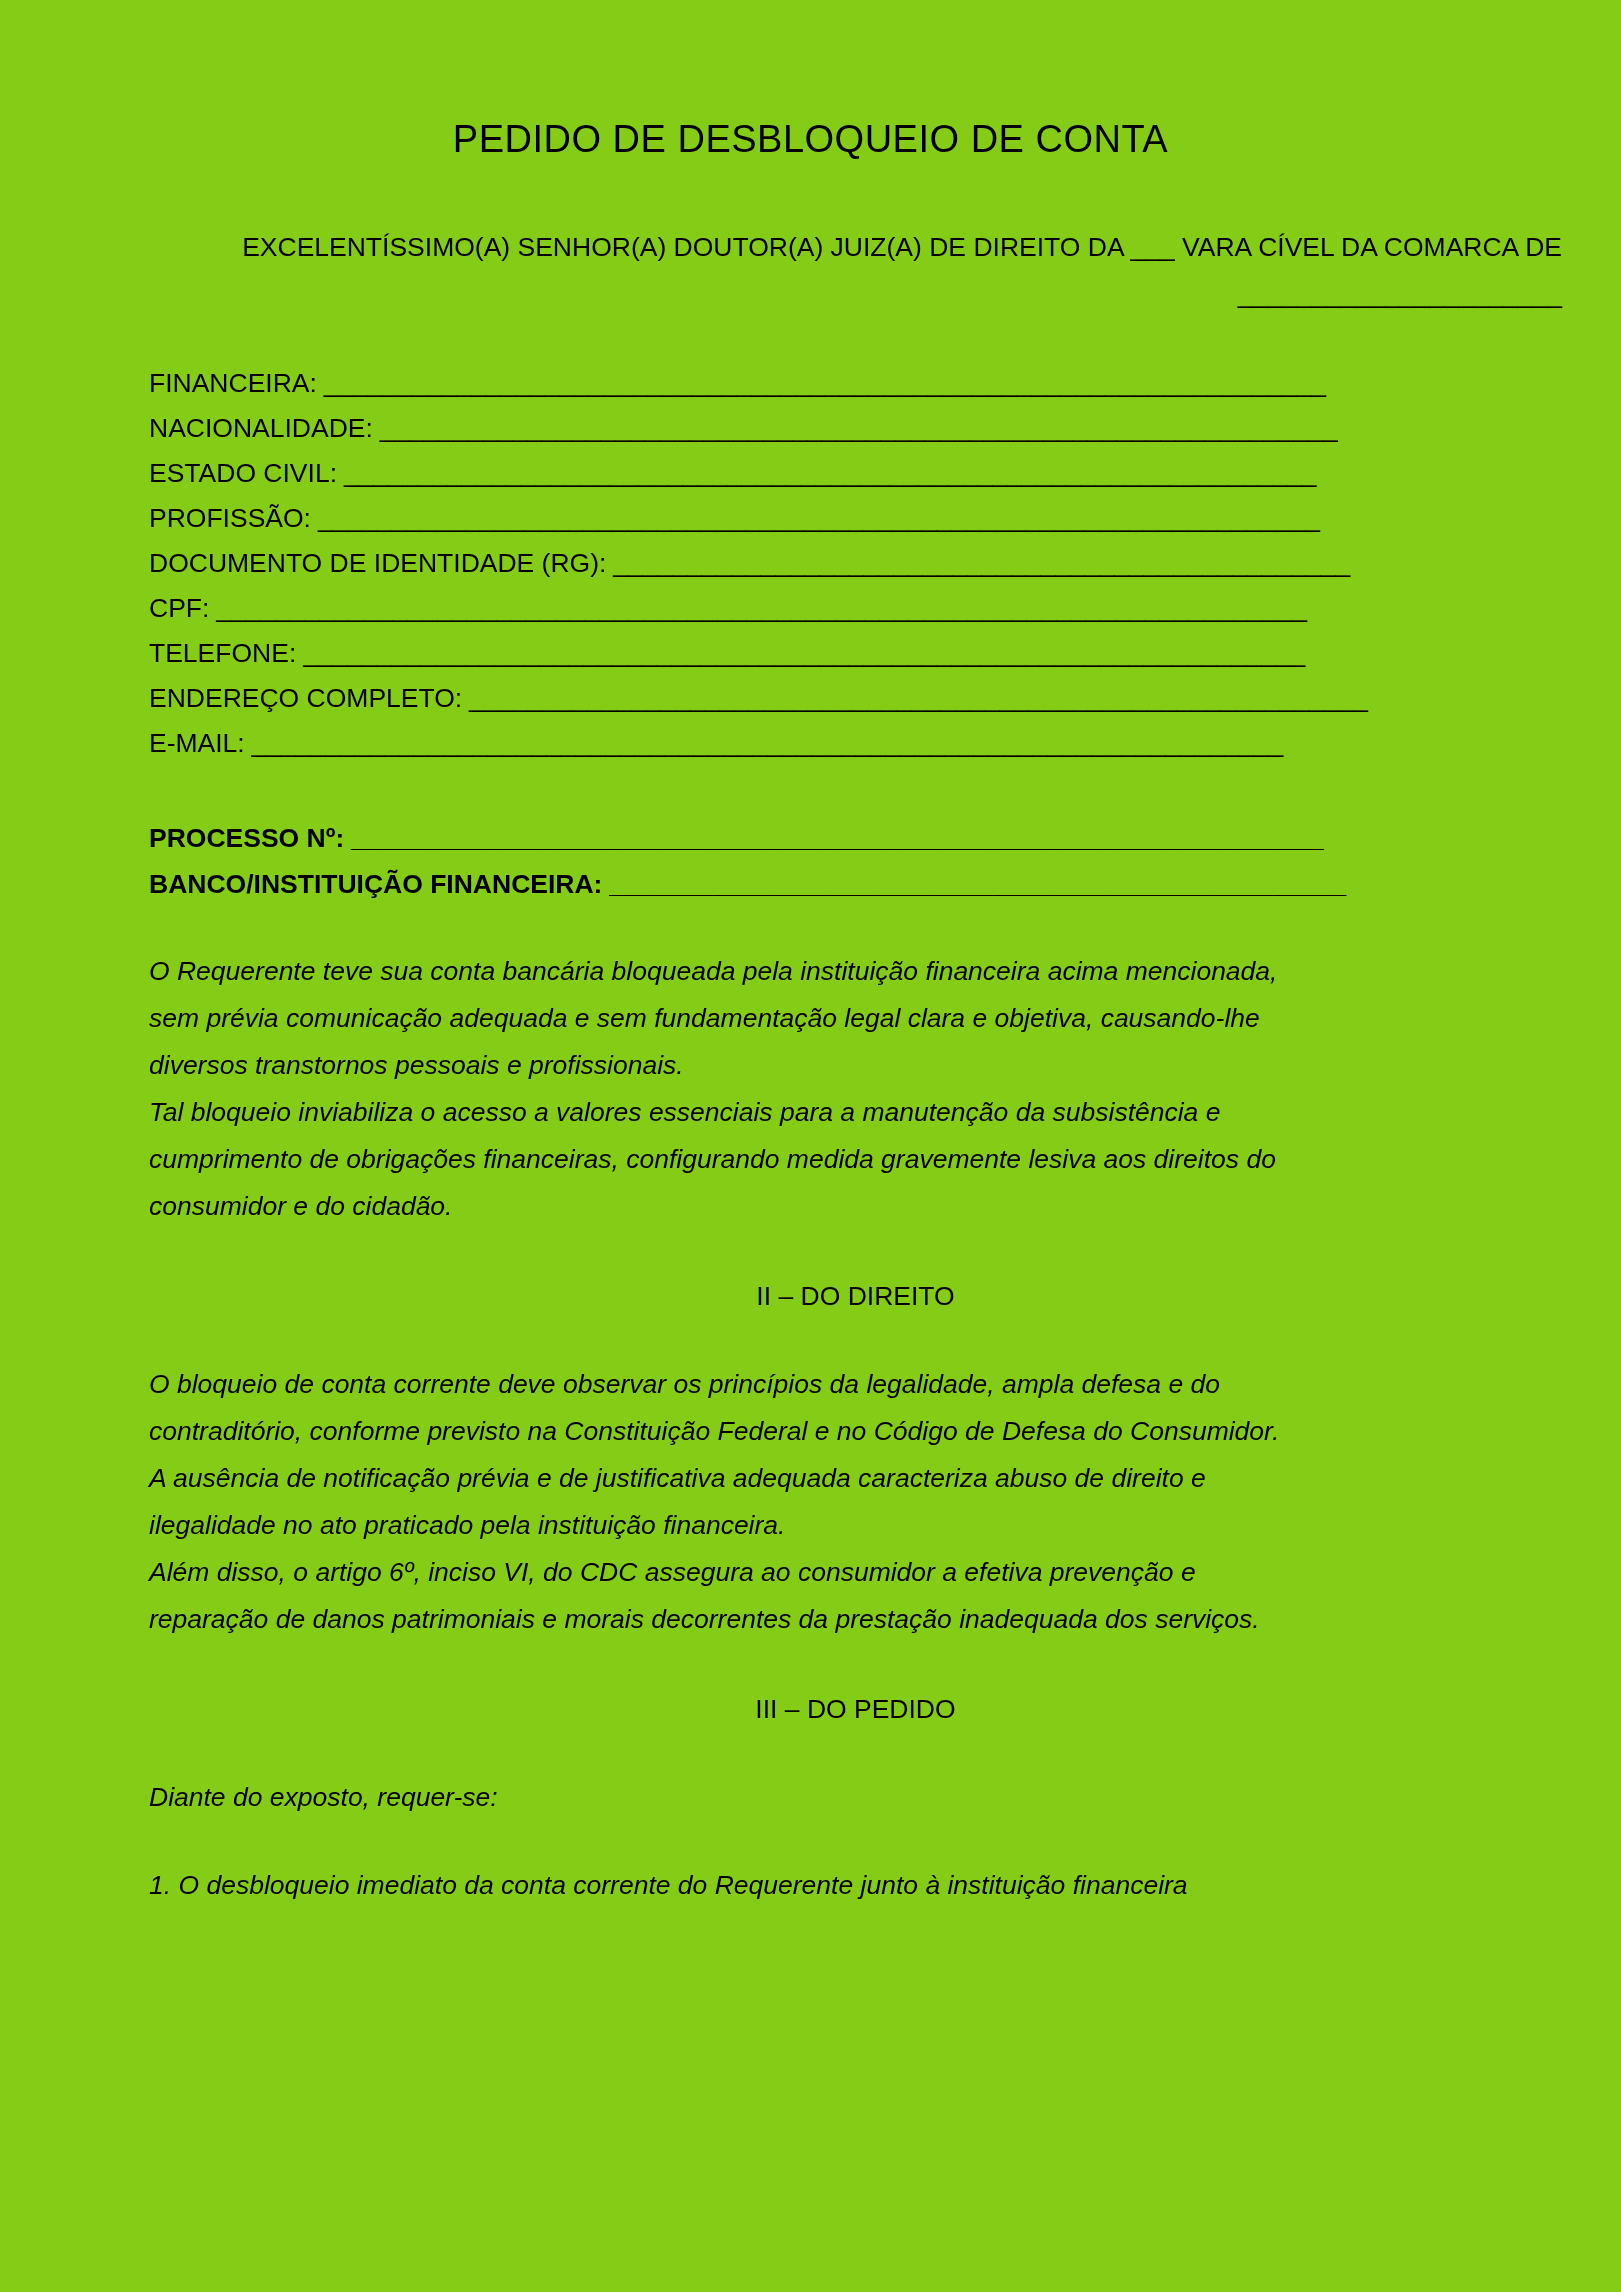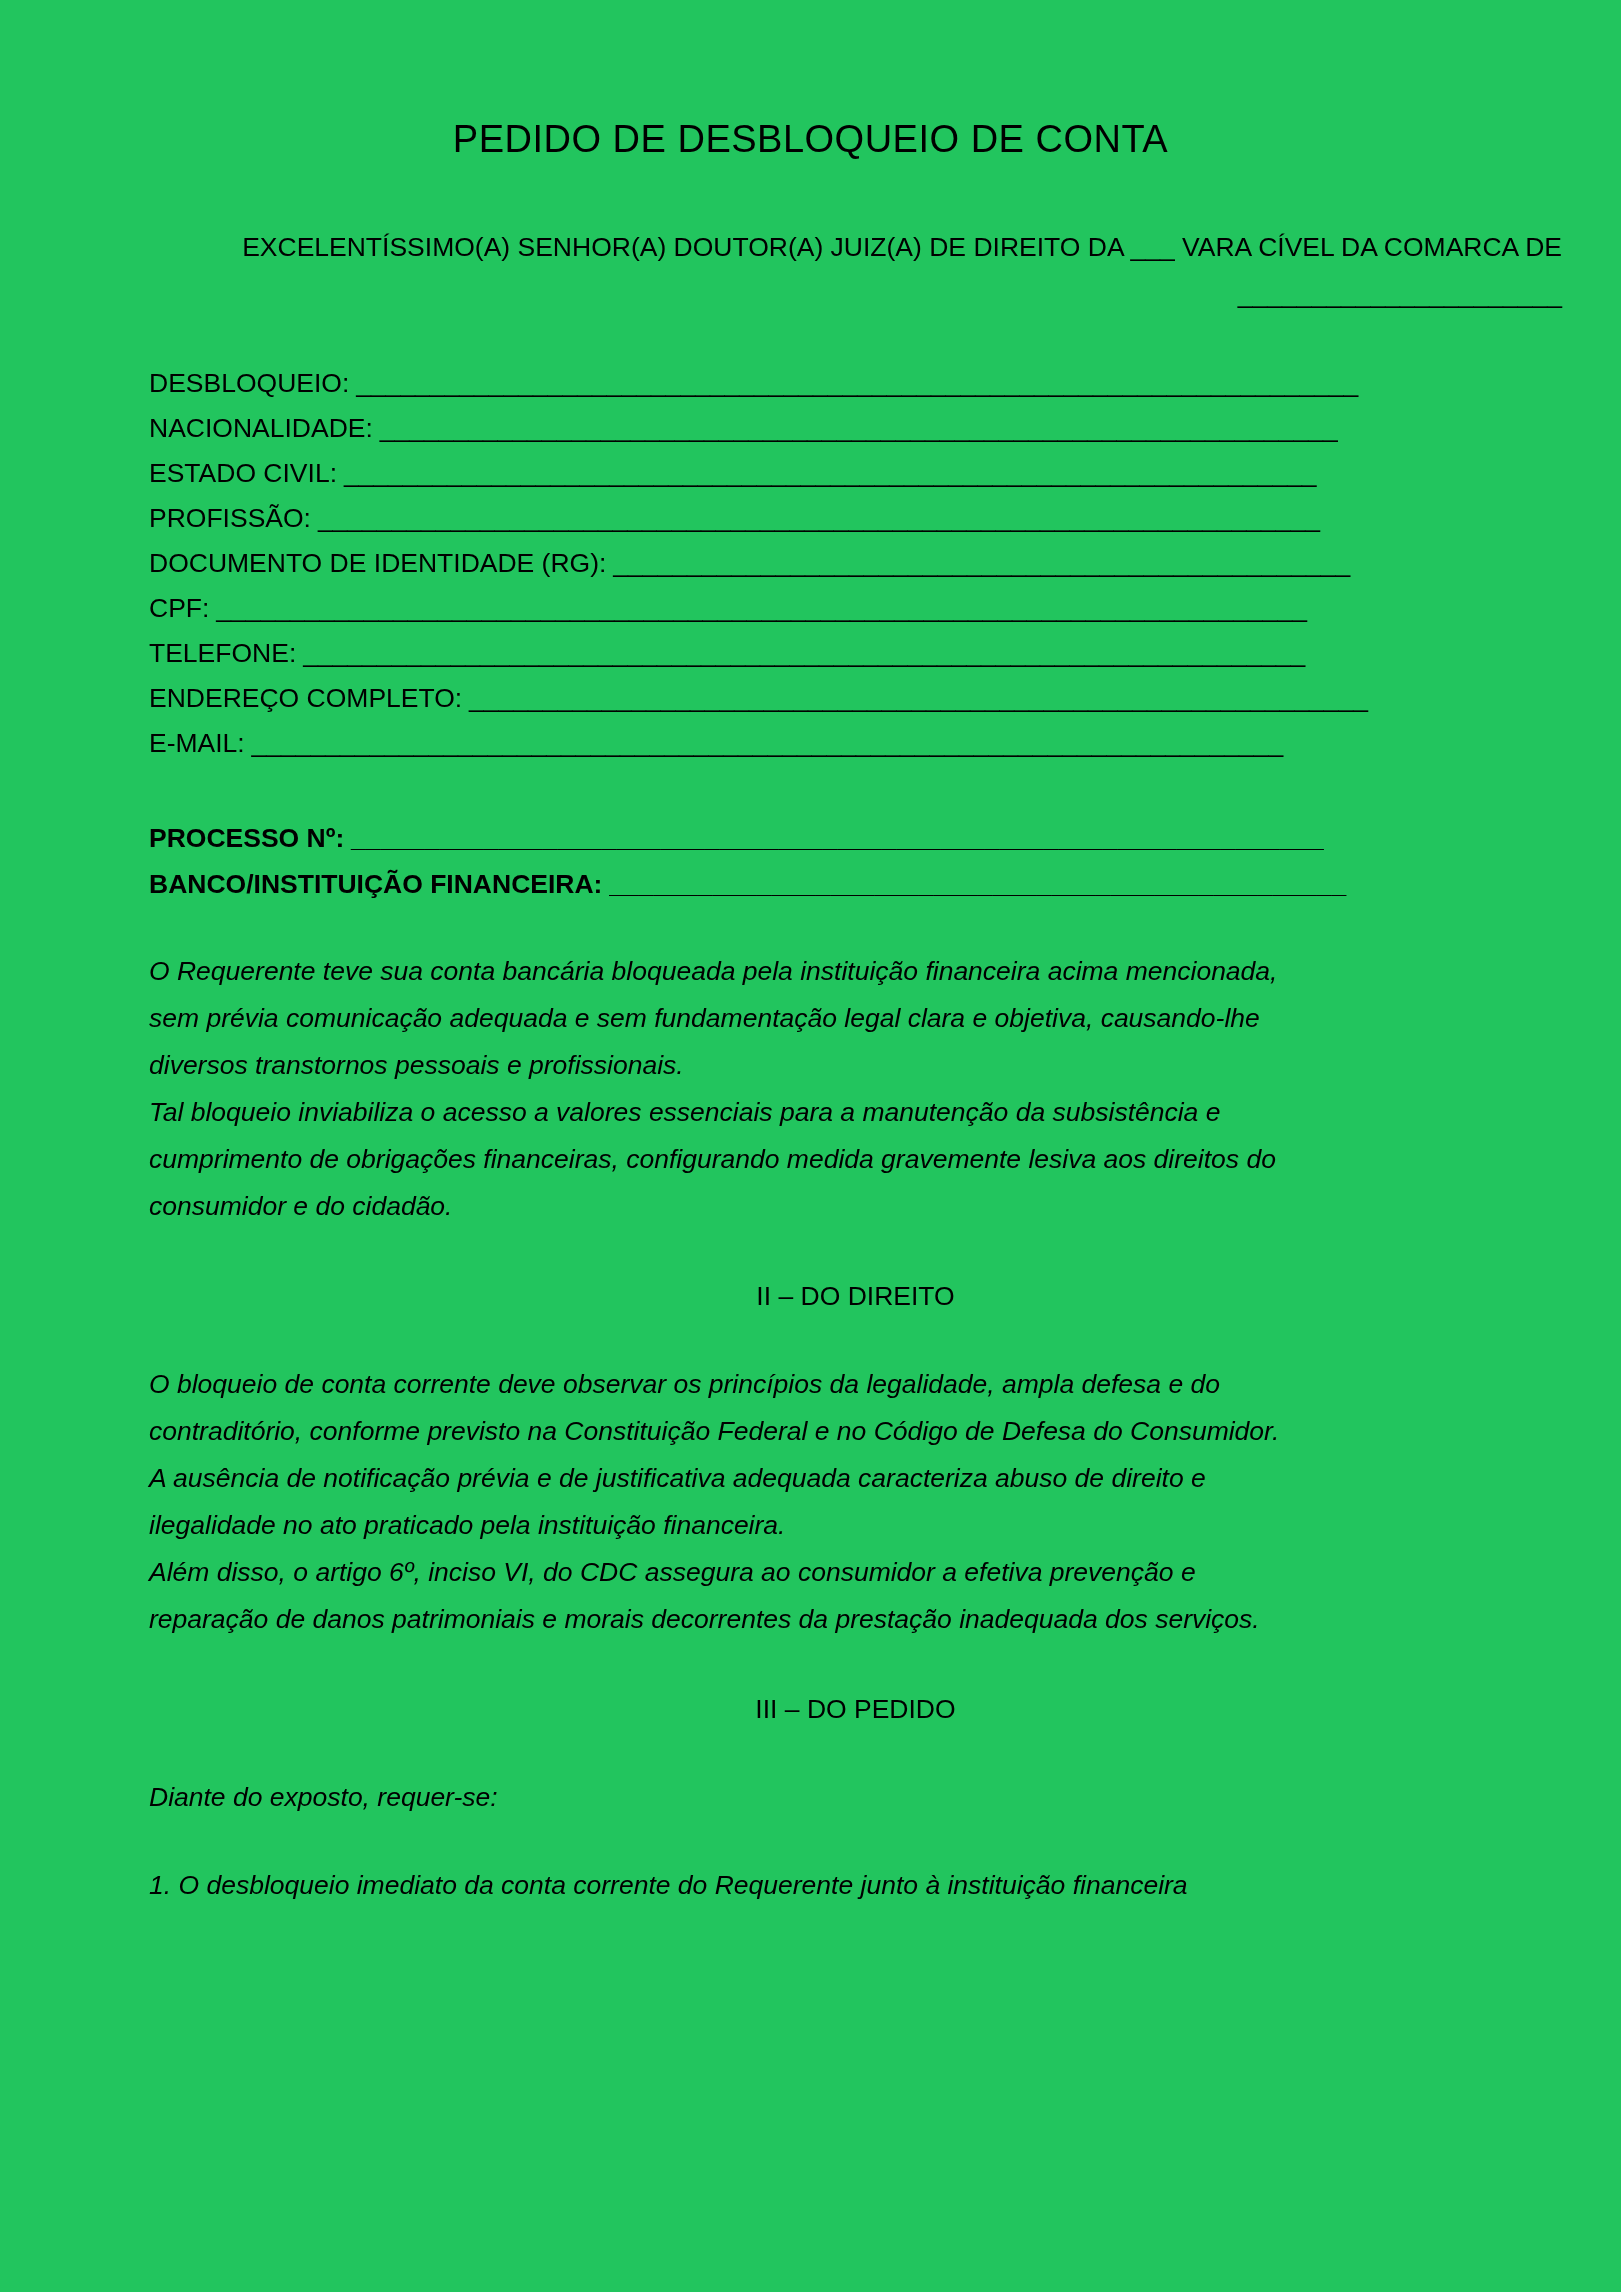--- a/index.html
+++ b/index.html
@@ -1,21 +1,21 @@
 <!DOCTYPE html>
 <html><head>
 <meta charset="utf-8">
 <style>
   html, body { margin: 0; padding: 0; background: #ffffff; }
   .page {
     position: relative;
     width: 1621px;
     height: 2293px;
     box-sizing: border-box;
-    background: #22c55e;
+    background: #84cc16;
     color: #000000;
     font-family: "Liberation Sans", "DejaVu Sans", sans-serif;
     font-size: 26.5px;
     padding: 116px 59px 0 149px;
     overflow: hidden;
   }
   .title {
     font-size: 38px;
     font-weight: 400;
     line-height: 47px;
@@ -59,21 +59,21 @@
 <body>
 
 <div class="page">
 
   <h1 class="title">PEDIDO DE DESBLOQUEIO DE CONTA</h1>
 
   <p class="addressing">EXCELENTÍSSIMO(A) SENHOR(A) DOUTOR(A) JUIZ(A) DE DIREITO DA ___ VARA CÍVEL DA COMARCA DE
 ______________________</p>
 
   <div class="fields">
-    <div class="frow"><span>DESBLOQUEIO:</span><span class="blank">____________________________________________________________________</span></div>
+    <div class="frow"><span>FINANCEIRA:</span><span class="blank">____________________________________________________________________</span></div>
     <div class="frow"><span>NACIONALIDADE:</span><span class="blank">_________________________________________________________________</span></div>
     <div class="frow"><span>ESTADO CIVIL:</span><span class="blank">__________________________________________________________________</span></div>
     <div class="frow"><span>PROFISSÃO:</span><span class="blank">____________________________________________________________________</span></div>
     <div class="frow"><span>DOCUMENTO DE IDENTIDADE (RG):</span><span class="blank">__________________________________________________</span></div>
     <div class="frow"><span>CPF:</span><span class="blank">__________________________________________________________________________</span></div>
     <div class="frow"><span>TELEFONE:</span><span class="blank">____________________________________________________________________</span></div>
     <div class="frow"><span>ENDEREÇO COMPLETO:</span><span class="blank">_____________________________________________________________</span></div>
     <div class="frow"><span>E-MAIL:</span><span class="blank">______________________________________________________________________</span></div>
   </div>
 

